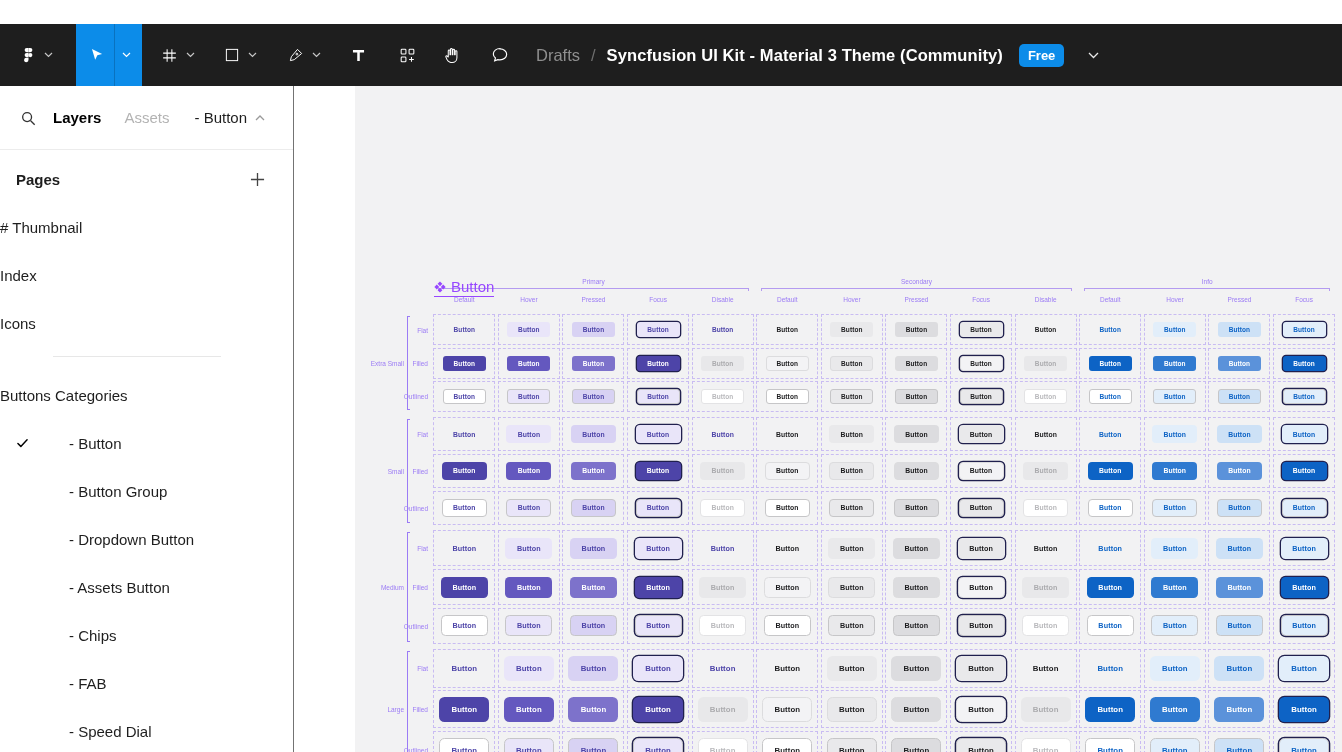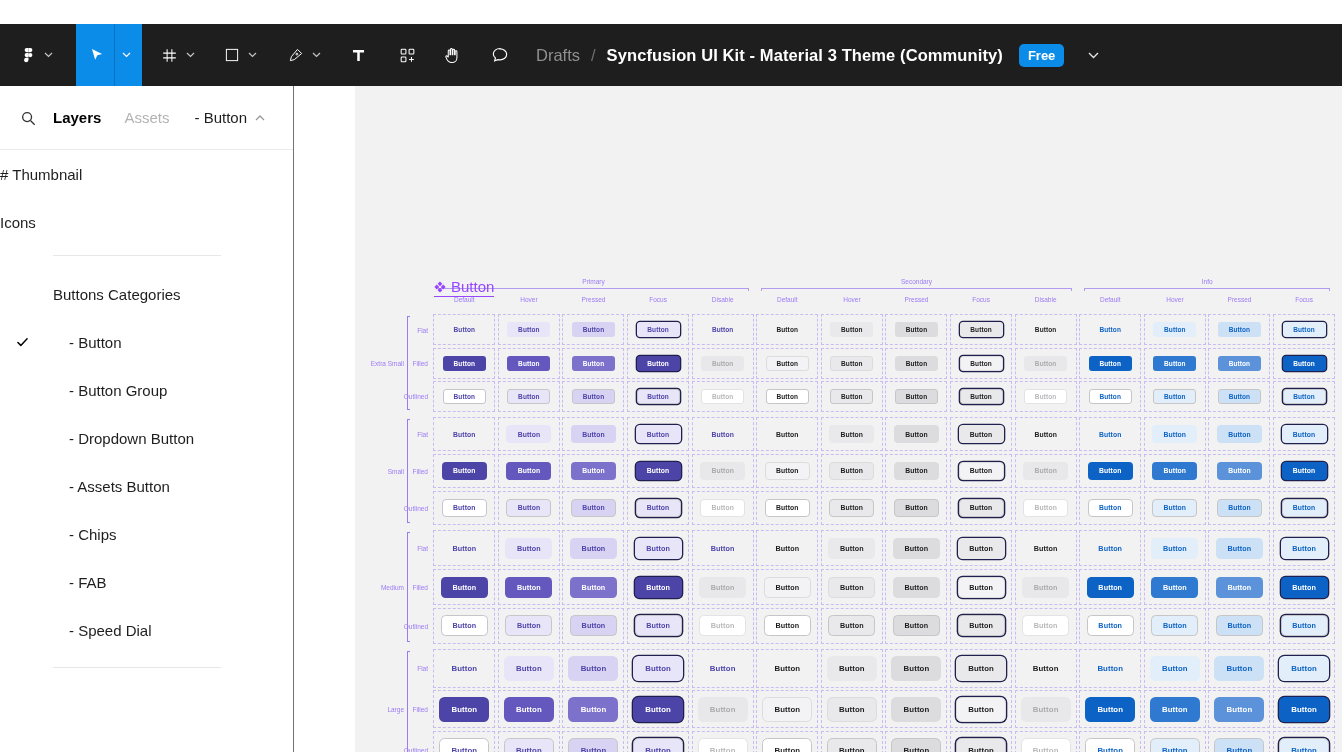--- a/index.html
+++ b/index.html
@@ -30,21 +30,21 @@
   .panel-tabs{height:64px;display:flex;align-items:center;padding:0 28px 0 20px;border-bottom:1px solid #ececec;}
   .panel-tabs .icon-search{display:flex;align-items:center;margin-right:17px;}
   .tab{font-size:15px;color:#b3b3b3;margin-right:23px;}
   .tab.active{color:#000;font-weight:700;}
   .page-selector{margin-left:auto;display:flex;align-items:center;gap:8px;font-size:15px;color:#1e1e1e;}
   .pages-head{height:48px;margin-top:5px;display:flex;align-items:center;justify-content:space-between;
               padding:0 28px 0 16px;}
   .pages-title{font-size:15px;font-weight:700;color:#1e1e1e;}
   .side-row{height:48px;display:flex;align-items:center;font-size:15px;color:#1e1e1e;}
   .page-item{}
-  .section-label{padding-left:53px;}
+  .section-label{}
   .cat-item{padding-left:69px;position:relative;}
   .cat-item .check{position:absolute;left:16px;top:50%;transform:translateY(-50%);display:flex;}
   .side-divider{height:1px;background:#e7e7e7;margin:9px 72px 14px 53px;}
   .side-divider.end{margin:13px 72px 0 53px;}
 
   
   .canvas{position:absolute;top:62px;left:355px;right:0;bottom:0;background:#f2f2f3;overflow:hidden;}
   :root{
     --p:#4d44a8; --p-h:#6458bf; --p-pr:#7d72cb; --p-sub:#e9e5f9; --p-sub2:#d8d2f3;
     --i:#0d63c5; --i-h:#2f7ad0; --i-pr:#5b92da; --i-sub:#e2eefa; --i-sub2:#cde1f6;
@@ -255,23 +255,34 @@
       <span class="tab active">Layers</span>
       <span class="tab">Assets</span>
       <span class="page-selector">
         <span>- Button</span>
         <svg width="10" height="6" viewBox="0 0 10 6" fill="none" stroke="#9a9a9a" stroke-width="1.3">
             <path d="M1 5l4-4 4 4"></path>
           </svg>
       </span>
     </div>
 
+    <div class="pages-head">
+      <span class="pages-title">Pages</span>
+      <span style="display:flex;">
+        <svg width="15" height="15" viewBox="0 0 16 16" fill="none" stroke="#444" stroke-width="1.4">
+            <path d="M8 1v14M1 8h14"></path>
+          </svg>
+      </span>
+    </div>
 
     <div class="side-row page-item">
       <span># Thumbnail</span>
+      </div>
+    <div class="side-row page-item">
+      <span>Index</span>
       </div>
     <div class="side-row page-item">
       <span>Icons</span>
       </div>
 
     <div class="side-divider"></div>
 
     <div class="side-row section-label">
       <span>Buttons Categories</span>
       </div>

